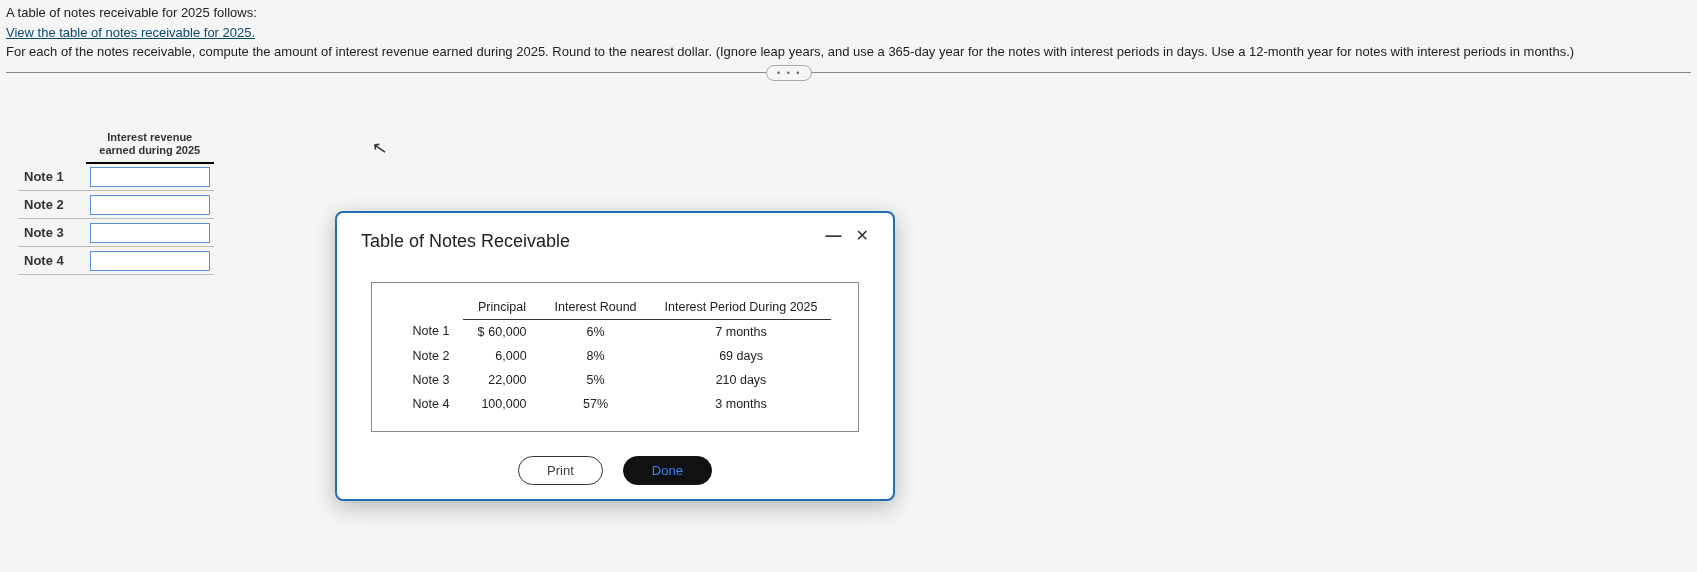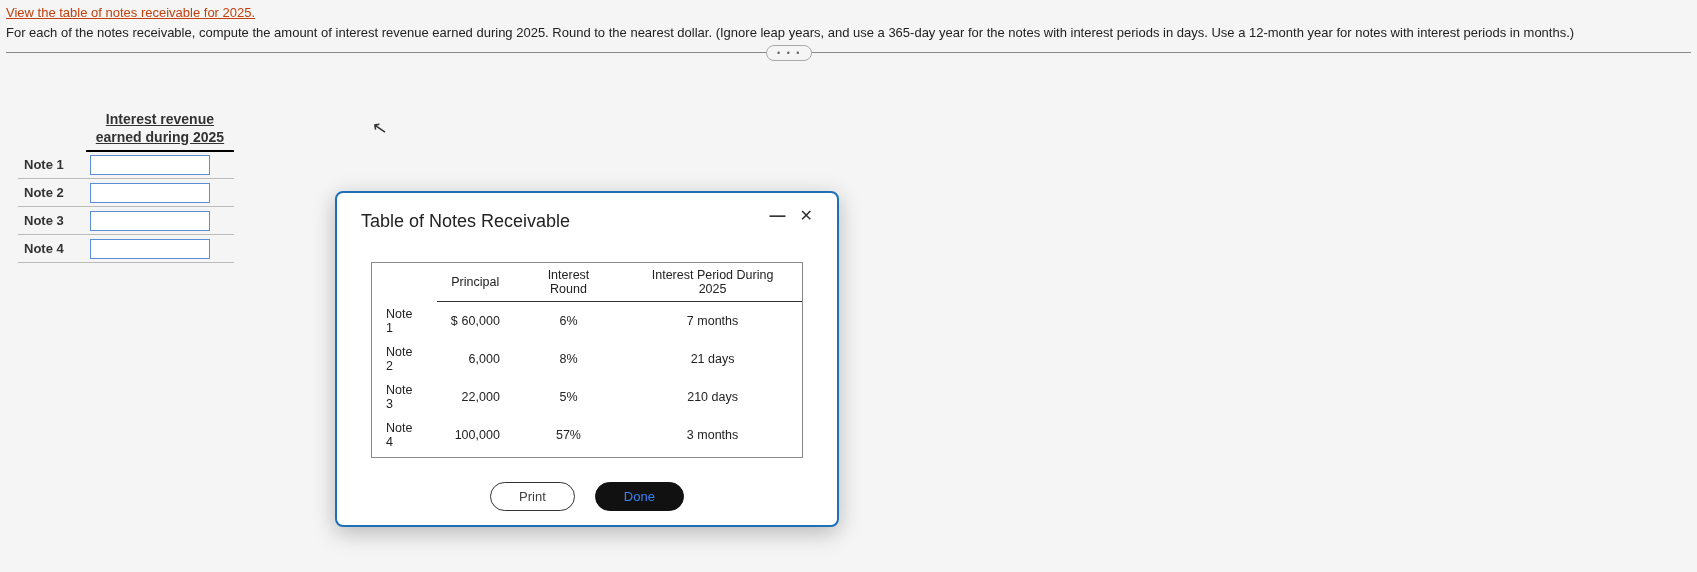--- a/index.html
+++ b/index.html
@@ -13,21 +13,21 @@
     position: relative;
     overflow: hidden;
   }
   .prompt-area {
     padding: 4px 6px 8px 6px;
     color: #222;
     line-height: 1.35;
   }
   .prompt-area .line { margin-bottom: 2px; }
   .link {
-    color: #c2410c;
+    color: #0c4a6e;
     text-decoration: underline;
     cursor: pointer;
   }
   .divider-wrap {
     position: relative;
     height: 14px;
     margin-top: 4px;
   }
   .divider {
     border: none;
@@ -58,23 +58,22 @@
     position: absolute;
     left: 18px;
     top: 40px;
     border-collapse: collapse;
   }
   .answer-table th {
     font-weight: bold;
     text-align: center;
     padding: 4px 10px;
     border-bottom: 2px solid #000;
-    font-size: 14px;
+    font-size: 11px;
     line-height: 1.25;
-    text-decoration: underline;
   }
   .answer-table td.label {
     font-weight: bold;
     padding: 6px 22px 6px 6px;
     border-bottom: 1px solid #bbb;
   }
   .answer-table td.input-cell {
     padding: 3px 4px;
     border-bottom: 1px solid #bbb;
   }
@@ -93,21 +92,21 @@
     top: 50px;
     font-size: 18px;
     color: #333;
     transform: rotate(-10deg);
   }
   
   .modal {
     position: absolute;
     left: 335px;
     top: 124px;
-    width: 504px;
+    width: 560px;
     background: #fff;
     border: 2px solid #1e6fb8;
     border-radius: 8px;
     box-shadow: 0 6px 22px rgba(0,0,0,0.25);
     padding: 18px 24px 14px 24px;
   }
   .modal-header {
     display: flex;
     justify-content: space-between;
     align-items: flex-start;
@@ -148,21 +147,21 @@
   }
   .data-table td.row-label {
     text-align: left;
     font-weight: normal;
   }
   .data-table td.principal { text-align: right; }
   .data-table .currency { padding-right: 4px; }
   .data-table tbody tr:last-child td { padding-bottom: 8px; }
   .table-outer {
     border: 1px solid #888;
-    padding: 0;
+    padding: 12px;
     margin: 0 10px 24px 10px;
   }
   .modal-buttons {
     display: flex;
     justify-content: center;
     gap: 20px;
   }
   .btn {
     padding: 6px 28px;
     border-radius: 18px;
@@ -177,20 +176,21 @@
   .btn-done {
     background: #111;
     color: #3b82f6;
     border-color: #111;
   }
 </style>
 </head>
 <body>
 
 <div class="prompt-area">
+  <div class="line">A table of notes receivable for 2025 follows:</div>
   <div class="line"><span class="link">View the table of notes receivable for 2025.</span></div>
   <div class="line">For each of the notes receivable, compute the amount of interest revenue earned during 2025. Round to the nearest dollar. (Ignore leap years, and use a 365-day year for the notes with interest periods in days. Use a 12-month year for notes with interest periods in months.)</div>
   <div class="divider-wrap">
     <hr class="divider">
     <span class="pill">• • •</span>
   </div>
 </div>
 
 <div class="content">
   <span class="cursor">↖</span>
@@ -246,21 +246,21 @@
           <tr>
             <td class="row-label">Note 1</td>
             <td class="principal"><span class="currency">$</span><span>60,000</span></td>
             <td>6%</td>
             <td>7 months</td>
           </tr>
           <tr>
             <td class="row-label">Note 2</td>
             <td class="principal">6,000</td>
             <td>8%</td>
-            <td>21 days</td>
+            <td>69 days</td>
           </tr>
           <tr>
             <td class="row-label">Note 3</td>
             <td class="principal">22,000</td>
             <td>5%</td>
             <td>210 days</td>
           </tr>
           <tr>
             <td class="row-label">Note 4</td>
             <td class="principal">100,000</td>

